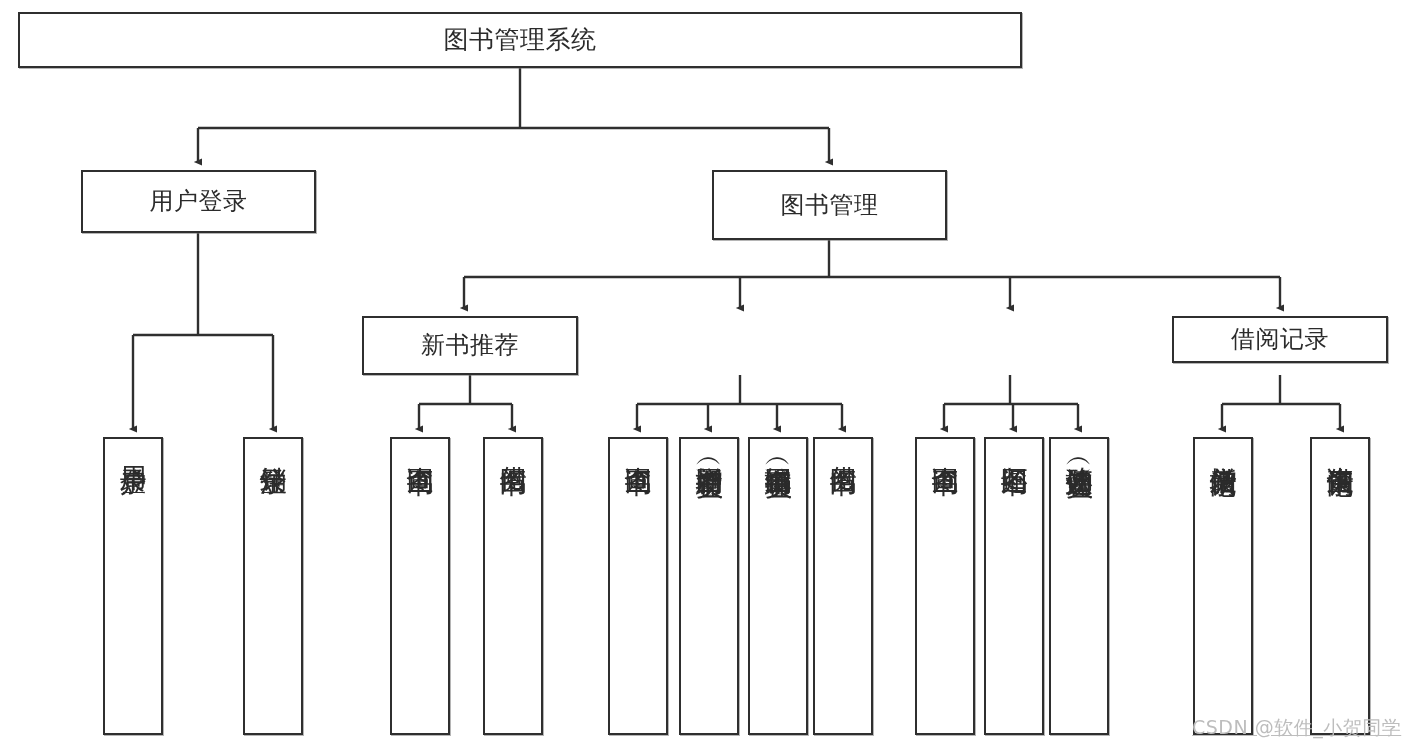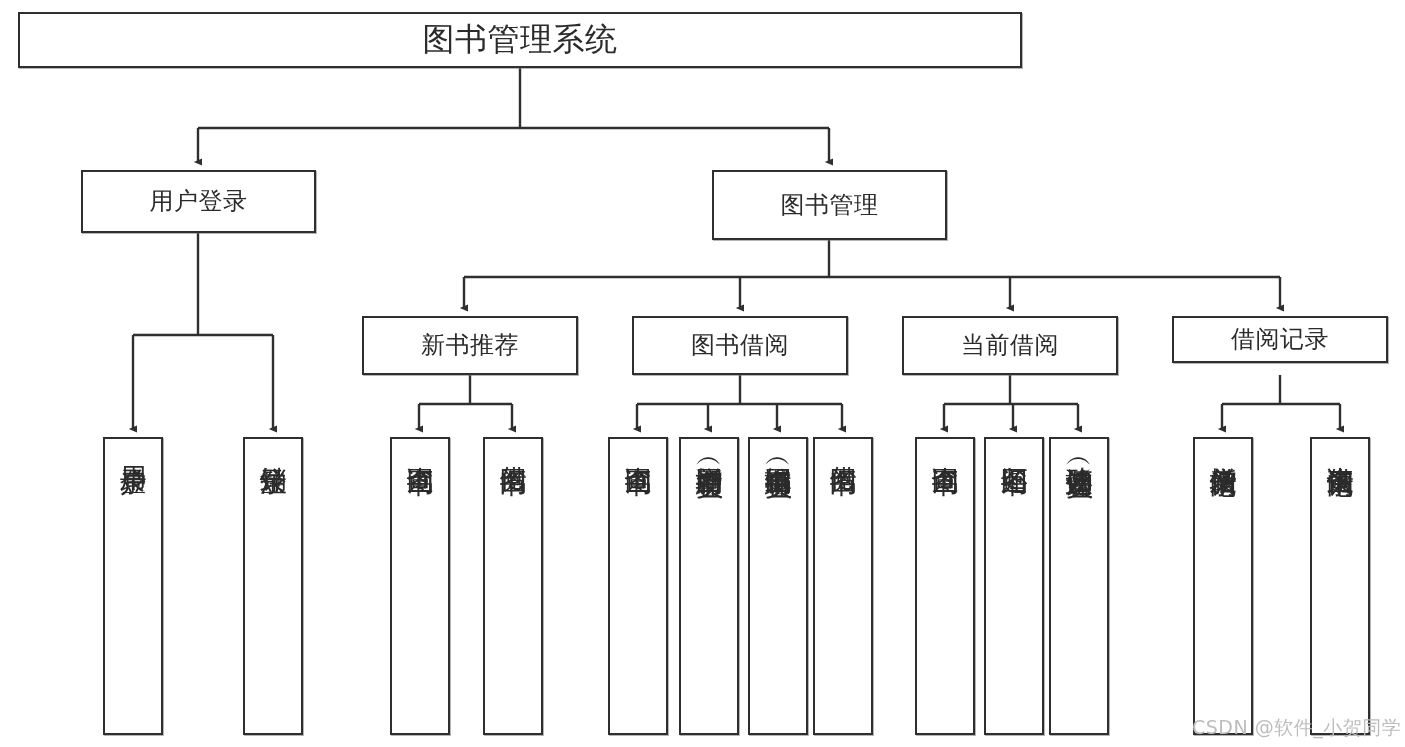--- a/index.html
+++ b/index.html
@@ -41,21 +41,21 @@
     display: block;
     text-align: center;
     line-height: 1.18;
     letter-spacing: 0.5px;
   }
   .node.horizontal .label {
     writing-mode: horizontal-tb;
     font-size: 24px;
   }
   .node.root .label {
-    font-size: 32px;
+    font-size: 25px;
   }
   .node.vertical {
     align-items: flex-start;
     justify-content: center;
     padding-top: 6px;
   }
   .node.vertical .label {
     writing-mode: vertical-rl;
     text-orientation: upright;
     font-size: 27px;
@@ -63,20 +63,21 @@
     letter-spacing: 1px;
     white-space: nowrap;
   }
   .watermark {
     position: absolute;
     color: #bdbdbd;
     font-size: 19px;
     letter-spacing: 0.5px;
     white-space: nowrap;
     font-family: "DejaVu Sans", "Liberation Sans", sans-serif;
+    text-decoration: underline;
   }
 </style>
 </head>
 <body>
 
 <div id="canvas">
 
   <svg class="wires" viewBox="0 0 1405 747">
     <defs>
       <marker id="arrowhead" markerWidth="9" markerHeight="9" refX="4.2" refY="4.4" orient="auto" markerUnits="userSpaceOnUse">
@@ -136,26 +137,20 @@
   <div class="node horizontal" style="left:81px; top:170px; width:235px; height:63px;">
     <span class="label">用户登录</span>
   </div>
   <div class="node horizontal" style="left:712px; top:170px; width:235px; height:70px;">
     <span class="label">图书管理</span>
   </div>
 
   <div class="node horizontal" style="left:362px; top:316px; width:216px; height:59px;">
     <span class="label">新书推荐</span>
   </div>
-  <div class="node horizontal" style="left:632px; top:316px; width:216px; height:59px;">
-    <span class="label">图书借阅</span>
-  </div>
-  <div class="node horizontal" style="left:902px; top:316px; width:216px; height:59px;">
-    <span class="label">当前借阅</span>
-  </div>
   <div class="node horizontal" style="left:1172px; top:316px; width:216px; height:47px;">
     <span class="label">借阅记录</span>
   </div>
 
   <div class="node vertical" style="left:103px; top:437px; width:60px; height:298px;">
     <span class="label">用户登录</span>
   </div>
   <div class="node vertical" style="left:243px; top:437px; width:60px; height:298px;">
     <span class="label">注销登录</span>
   </div>

